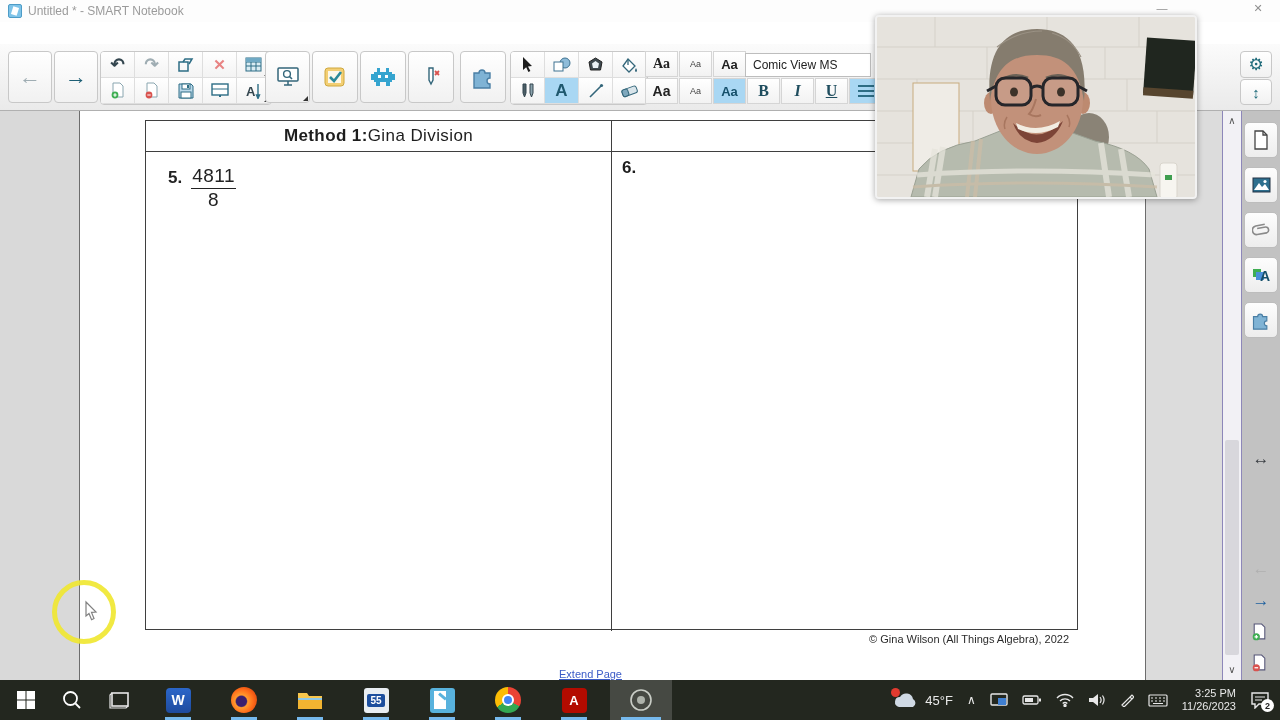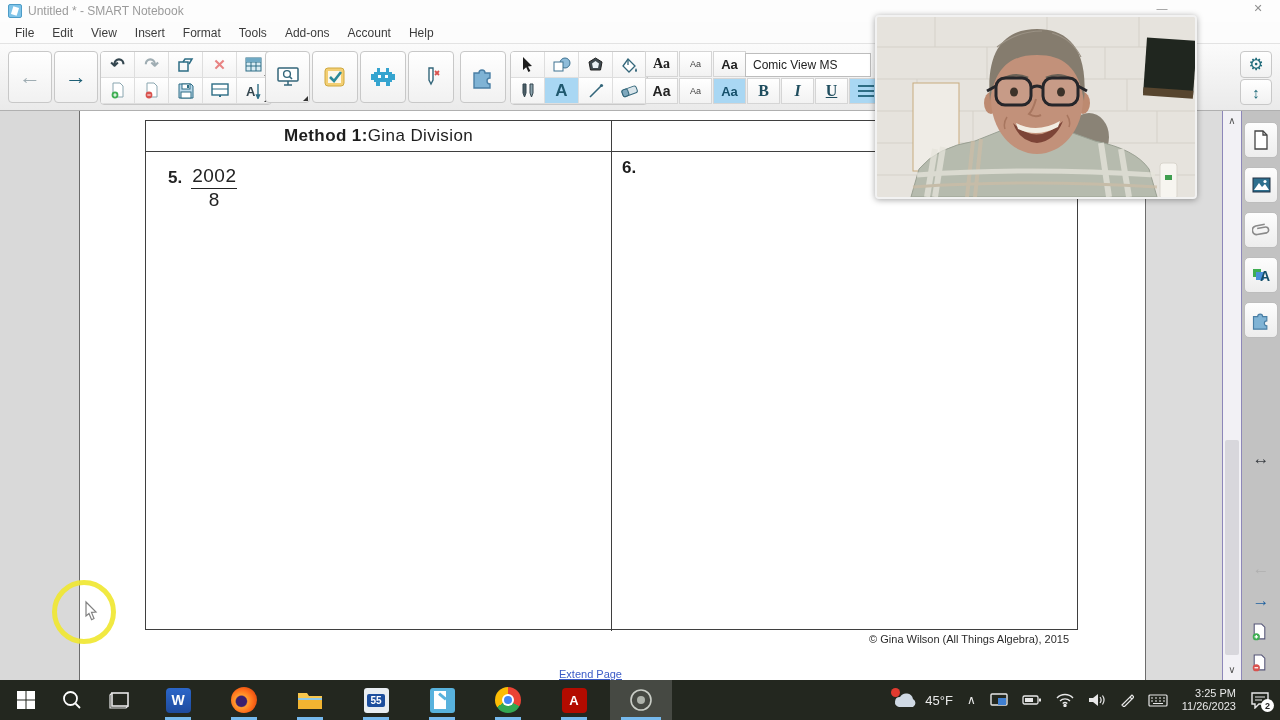--- a/index.html
+++ b/index.html
@@ -111,31 +111,20 @@
 
 <div id="screen">
 
   <div id="titlebar">
     <div id="app-icon"></div>
     <span id="window-title">Untitled * - SMART Notebook</span>
     <span id="min-btn" class="win-ctrl">—</span>
     <span id="close-btn" class="win-ctrl">✕</span>
   </div>
 
-  <div id="menubar">
-    <span class="menu-item">File</span>
-    <span class="menu-item">Edit</span>
-    <span class="menu-item">View</span>
-    <span class="menu-item">Insert</span>
-    <span class="menu-item">Format</span>
-    <span class="menu-item">Tools</span>
-    <span class="menu-item">Add-ons</span>
-    <span class="menu-item">Account</span>
-    <span class="menu-item">Help</span>
-  </div>
 
   <div id="toolbar">
 
     <div class="tb-big" style="left:8px; width:44px;">
       <span class="glyph-gray" style="font-size:22px;">←</span>
     </div>
     <div class="tb-big" style="left:54px; width:44px;">
       <span class="glyph-dark" style="font-size:22px; color:#1d5f75;">→</span>
     </div>
 
@@ -347,31 +336,31 @@
           <div id="header-left">
             <span class="b">Method 1:</span>
             <span>Gina Division</span>
           </div>
         </div>
         <div id="col-divider"></div>
 
         <div id="problem5">
           <span id="p5-num">5.</span>
           <span class="frac">
-            <span class="top">2002</span>
+            <span class="top">4811</span>
             <span>8</span>
           </span>
         </div>
 
         <div id="problem6">
           <span id="p6-num">6.</span>
         </div>
       </div>
 
-      <div id="copyright">© Gina Wilson (All Things Algebra), 2015</div>
+      <div id="copyright">© Gina Wilson (All Things Algebra), 2022</div>
       <div id="extend-link">Extend Page</div>
     </div>
 
     <div id="scrollbar">
       <span class="scroll-arrow" style="top:2px;">∧</span>
       <div id="scroll-thumb"></div>
       <span class="scroll-arrow" style="bottom:2px;">∨</span>
     </div>
 
     <div id="sidebar">

